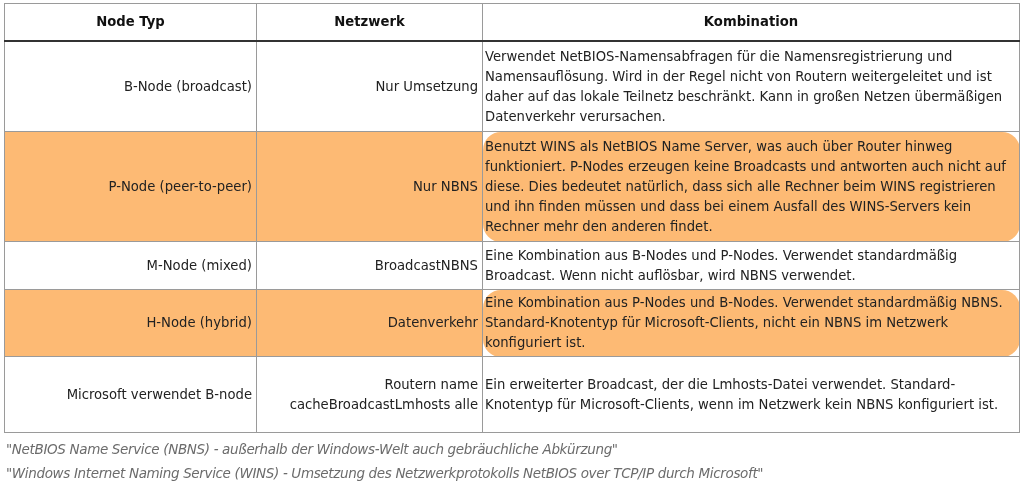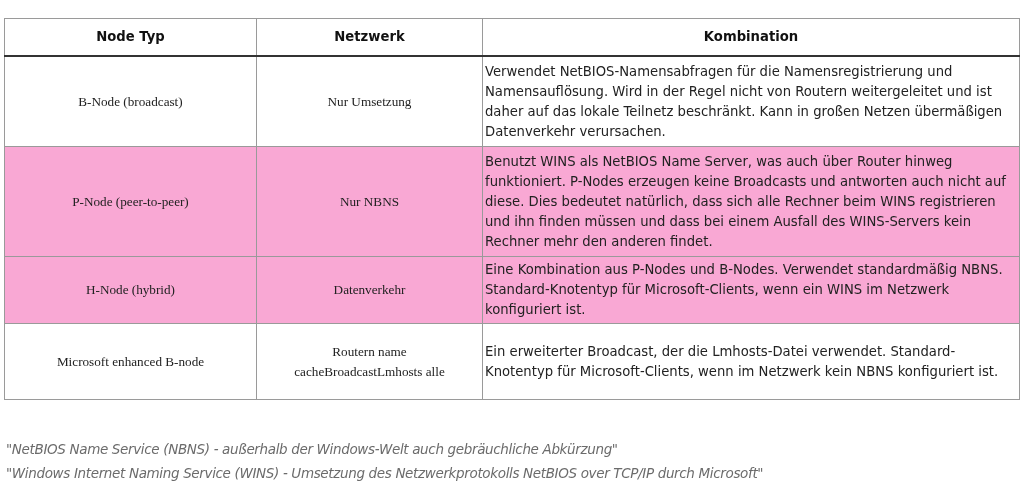--- a/index.html
+++ b/index.html
@@ -1,23 +1,23 @@
 <!DOCTYPE html>
 <html><head>
   <meta charset="utf-8">
   <style>
     html, body { margin: 0; padding: 0; background: #ffffff; }
     body { width: 1024px; height: 493px; position: relative; overflow: hidden; font-family: "DejaVu Sans", "Liberation Sans", sans-serif; color: #222; }
-    .tbl { position: absolute; left: 4px; top: 18px; width: 1015px; border-collapse: collapse; table-layout: fixed; }
+    .tbl { position: absolute; left: 4px; top: 3px; width: 1015px; border-collapse: collapse; table-layout: fixed; }
     .tbl th, .tbl td { border: 1px solid #9a9a9a; font-size: 13.2px; line-height: 20px; }
     .tbl th { height: 36px; font-weight: bold; text-align: center; color: #111; border-bottom: 2px solid #333; padding: 0; }
     .tbl td { padding: 0 4px; }
-    .tbl td.c { text-align: center; font-family: Liberation Serif, serif; }
-    .tbl td.d { text-align: left; padding: 2px 4px 2px 2px; }
-    .tbl tr.alt td { background: #f9a8d4; }
+    .tbl td.c { text-align: right; }
+    .tbl td.d { text-align: left; padding: 2px 4px 2px 2px; border-radius: 18px; }
+    .tbl tr.alt td { background: #fdba74; }
     .tbl tr.r1 td { height: 85px; }
     .tbl tr.r2 td { height: 105px; }
     .tbl tr.r3 td { height: 43px; }
     .tbl tr.r4 td { height: 62px; }
     .tbl tr.r5 td { height: 71px; }
     .notes { position: absolute; left: 6px; top: 437px; }
     .note { font-style: italic; color: #6b6b6b; font-size: 13.5px; line-height: 24px; letter-spacing: -0.35px; white-space: nowrap; }
   </style>
 </head>
 <body>
@@ -39,27 +39,32 @@
     <tr class="r1">
       <td class="c">B-Node (broadcast)</td>
       <td class="c">Nur Umsetzung</td>
       <td class="d">Verwendet NetBIOS-Namensabfragen für die Namensregistrierung und Namensauflösung. Wird in der Regel nicht von Routern weitergeleitet und ist daher auf das lokale Teilnetz beschränkt. Kann in großen Netzen übermäßigen Datenverkehr verursachen.</td>
     </tr>
     <tr class="r2 alt">
       <td class="c">P-Node (peer-to-peer)</td>
       <td class="c">Nur NBNS</td>
       <td class="d">Benutzt WINS als NetBIOS Name Server, was auch über Router hinweg funktioniert. P-Nodes erzeugen keine Broadcasts und antworten auch nicht auf diese. Dies bedeutet natürlich, dass sich alle Rechner beim WINS registrieren und ihn finden müssen und dass bei einem Ausfall des WINS-Servers kein Rechner mehr den anderen findet.</td>
     </tr>
+    <tr class="r3">
+      <td class="c">M-Node (mixed)</td>
+      <td class="c">BroadcastNBNS</td>
+      <td class="d">Eine Kombination aus B-Nodes und P-Nodes. Verwendet standardmäßig Broadcast. Wenn nicht auflösbar, wird NBNS verwendet.</td>
+    </tr>
     <tr class="r4 alt">
       <td class="c">H-Node (hybrid)</td>
       <td class="c">Datenverkehr</td>
-      <td class="d">Eine Kombination aus P-Nodes und B-Nodes. Verwendet standardmäßig NBNS. Standard-Knotentyp für Microsoft-Clients, wenn ein WINS im Netzwerk konfiguriert ist.</td>
+      <td class="d">Eine Kombination aus P-Nodes und B-Nodes. Verwendet standardmäßig NBNS. Standard-Knotentyp für Microsoft-Clients, nicht ein NBNS im Netzwerk konfiguriert ist.</td>
     </tr>
     <tr class="r5">
-      <td class="c">Microsoft enhanced B-node</td>
+      <td class="c">Microsoft verwendet B-node</td>
       <td class="c">
         <div>Routern name</div>
         <div>cacheBroadcastLmhosts alle</div>
       </td>
       <td class="d">Ein erweiterter Broadcast, der die Lmhosts-Datei verwendet. Standard-Knotentyp für Microsoft-Clients, wenn im Netzwerk kein NBNS konfiguriert ist.</td>
     </tr>
   </tbody>
 </table>
 
 <div class="notes">

